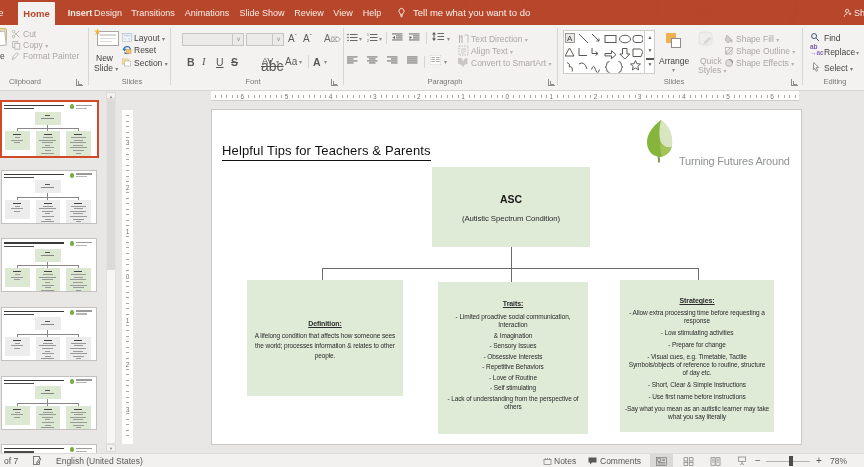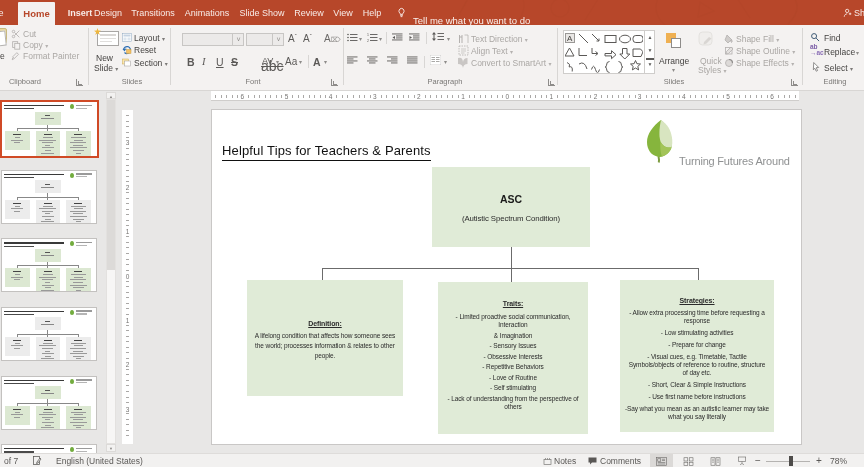--- a/index.html
+++ b/index.html
@@ -63,21 +63,21 @@
     <div class="tab" style="left:78px;width:60px;">Design</div>
     <div class="tab" style="left:123px;width:60px;">Transitions</div>
     <div class="tab" style="left:177px;width:60px;">Animations</div>
     <div class="tab" style="left:232px;width:60px;">Slide Show</div>
     <div class="tab" style="left:279px;width:60px;">Review</div>
     <div class="tab" style="left:313px;width:60px;">View</div>
     <div class="tab" style="left:342px;width:60px;">Help</div>
     <svg width="11" height="11" viewBox="0 0 24 24" style="position:absolute;left:396px;top:7px" fill="none" stroke="#fbf0ec" stroke-width="2">
         <path d="M9 18h6M10 21h4M12 3a6 6 0 0 1 4 10c-1 1-1.5 2-1.5 3h-5C9.5 15 9 14 8 13a6 6 0 0 1 4-10z"></path>
       </svg>
-    <div id="tellme" style="left:413px;margin-top:8px;">Tell me what you want to do</div>
+    <div id="tellme" style="left:413px;">Tell me what you want to do</div>
     <svg width="10" height="10" viewBox="0 0 24 24" style="position:absolute;left:843px;top:8px" fill="none" stroke="#fbf0ec" stroke-width="2">
         <circle cx="10" cy="7" r="4"></circle>
         <path d="M3 21c0-4 3-7 7-7"></path>
         <path d="M17 11v6M14 14h6"></path>
       </svg>
     <div class="tab" style="left:854px;width:16px;text-align:left;">Sh</div>
   </div>
   <div id="ribbon">
     <div class="rdiv" style="left:88px"></div>
     <div class="rdiv" style="left:170px"></div>

